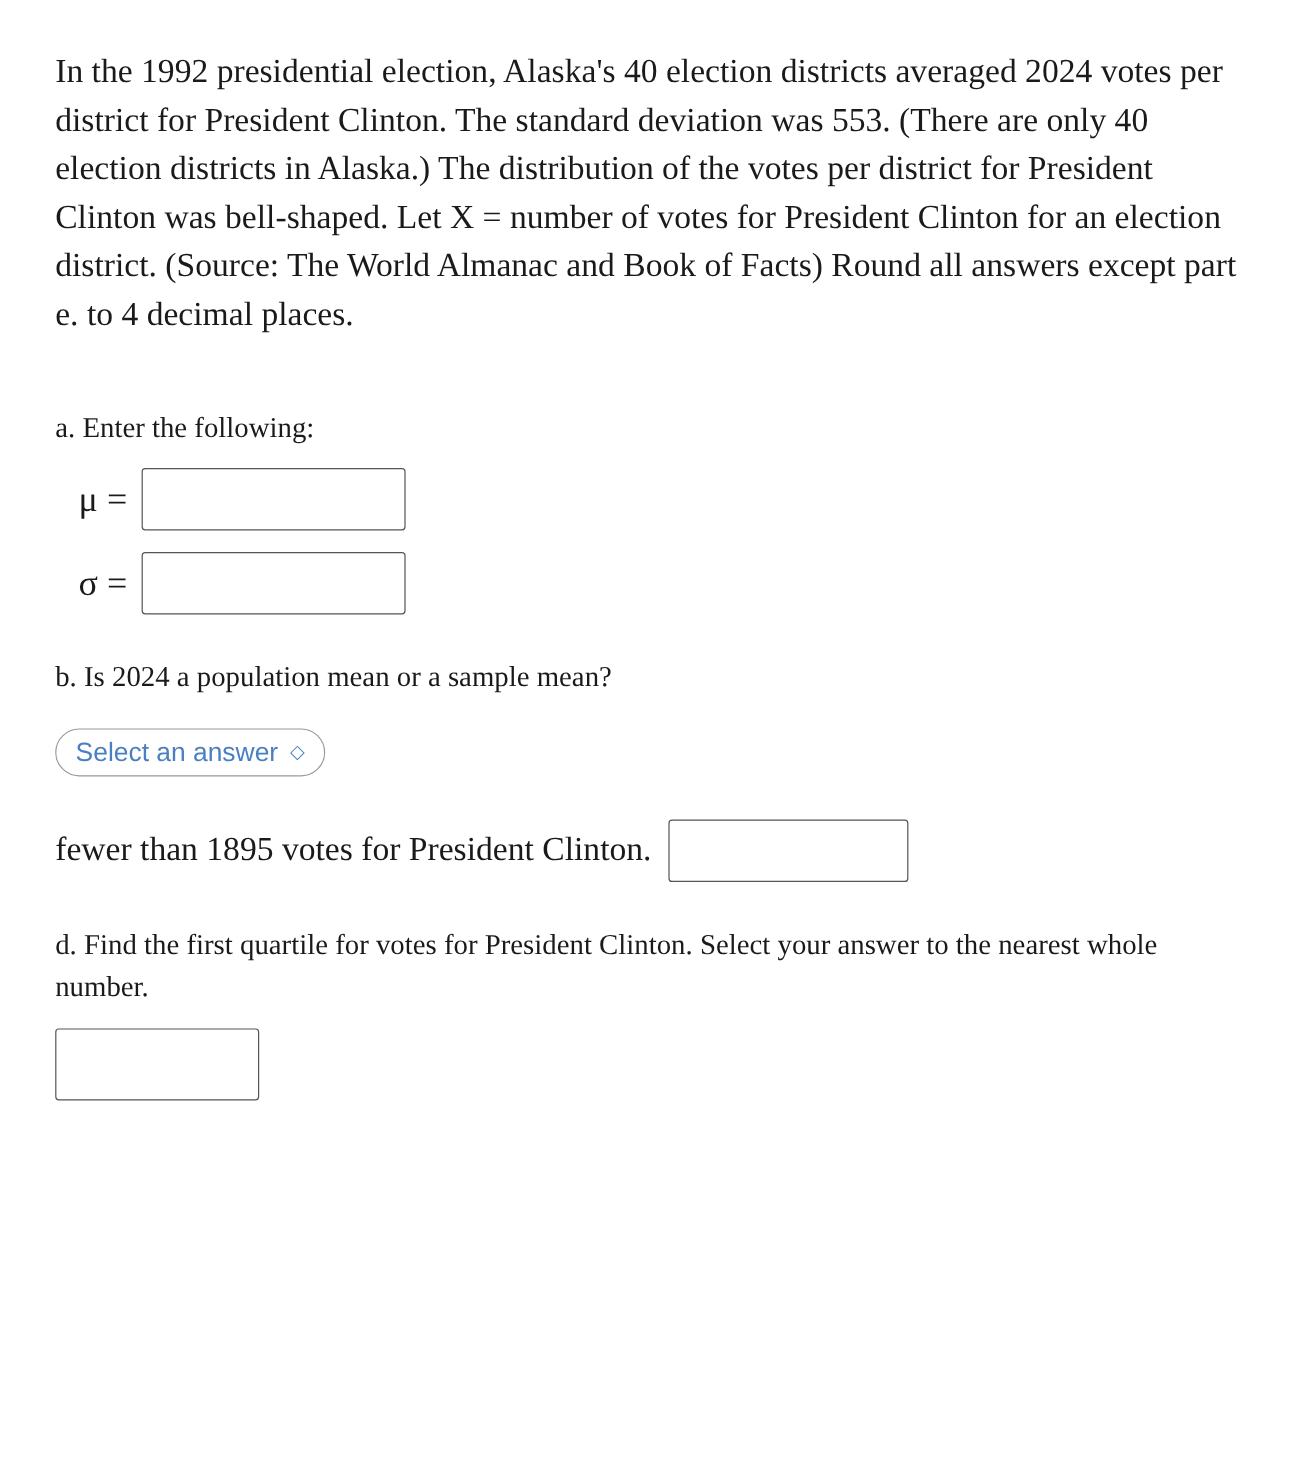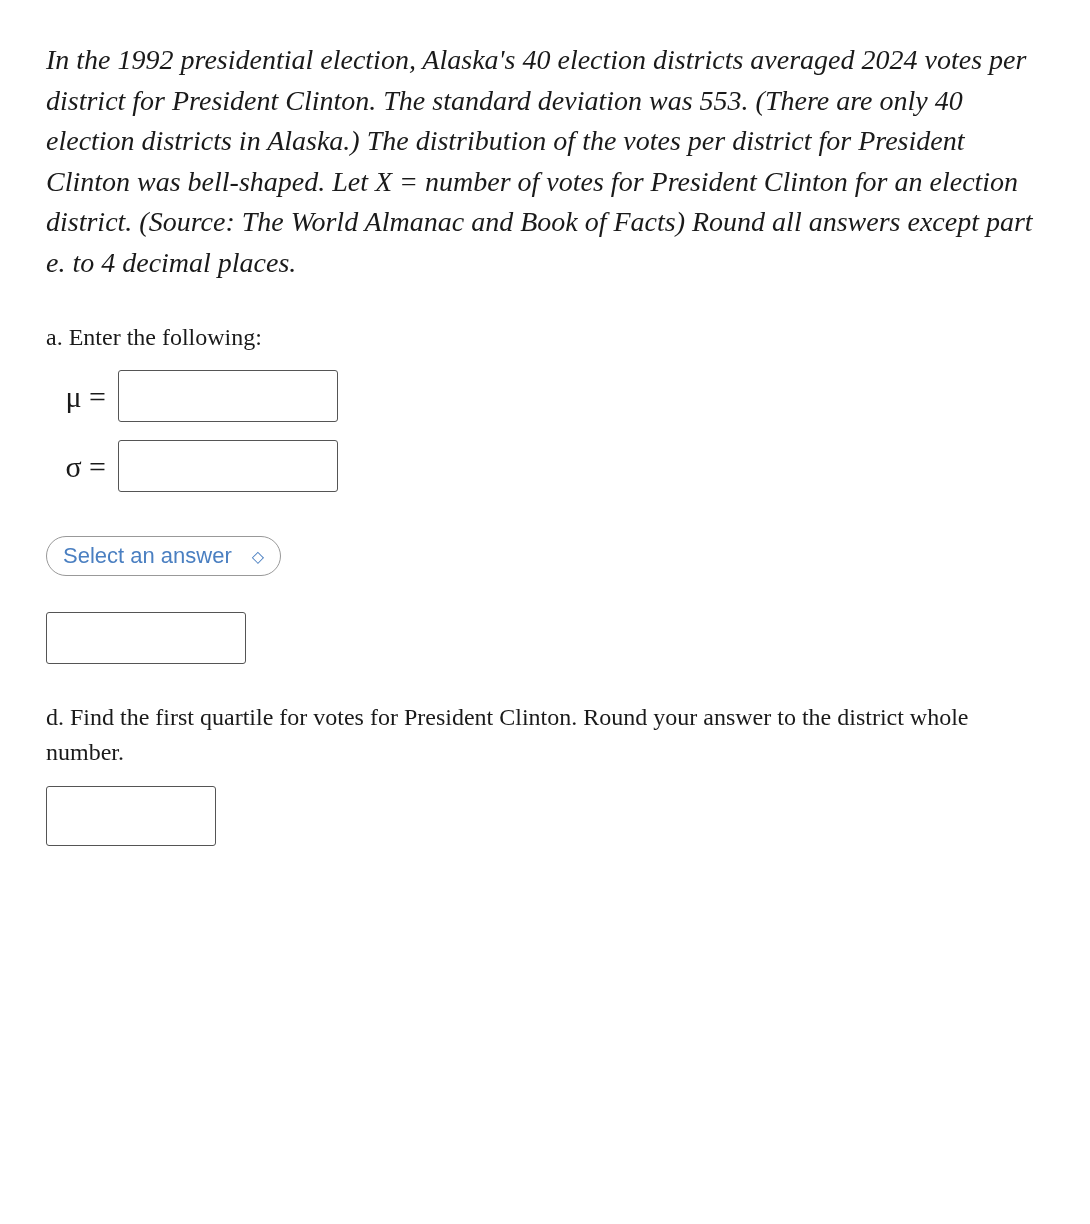--- a/index.html
+++ b/index.html
@@ -13,22 +13,21 @@
       font-family: 'Georgia', 'Times New Roman', serif;
       font-size: 28px;
       line-height: 1.45;
       color: #1a1a1a;
       width: 1090px;
       min-height: 1224px;
       padding: 40px 46px 60px 46px;
     }
 
     .question-text {
-      margin-bottom: 36px;
-      font-style: italic;
+      margin-bottom: 56px;
     }
 
     .part {
       margin-bottom: 36px;
     }
 
     .part-label {
       font-size: 24px;
       margin-bottom: 16px;
     }
@@ -53,21 +52,21 @@
       height: 52px;
       font-size: 22px;
       padding: 4px 10px;
       outline: none;
       background: #fff;
     }
 
     .select-answer-btn {
       display: inline-flex;
       align-items: center;
-      gap: 20px;
+      gap: 10px;
       border: 1.5px solid #999;
       border-radius: 20px;
       background: #fff;
       padding: 6px 16px;
       font-size: 22px;
       color: #4a7fc1;
       cursor: pointer;
       margin-top: 8px;
     }
 
@@ -127,28 +126,30 @@
     <input type="text" class="text-input" value="" style="">
   </div>
 
   <div class="input-row">
     <span class="input-symbol">σ =</span>
     <input type="text" class="text-input" value="" style="">
   </div>
 </div>
 
 <div class="part">
+  <div class="part-label">b. Is 2024 a population mean or a sample mean?</div>
   <button class="select-answer-btn">
     <span>Select an answer</span>
     <span class="chevron-icon">◇</span>
   </button>
 </div>
 
 <div class="part">
   <div class="part-c-line2">
+    <span>fewer than 1895 votes for President Clinton.</span>
     <input type="text" class="inline-input" value="" style="">
   </div>
 </div>
 
 <div class="part">
-  <div class="part-label">d. Find the first quartile for votes for President Clinton. Round your answer to the district whole number.</div>
+  <div class="part-label">d. Find the first quartile for votes for President Clinton. Select your answer to the nearest whole number.</div>
   <input type="text" class="small-input" value="" style="">
 </div>
 
 </body></html>

